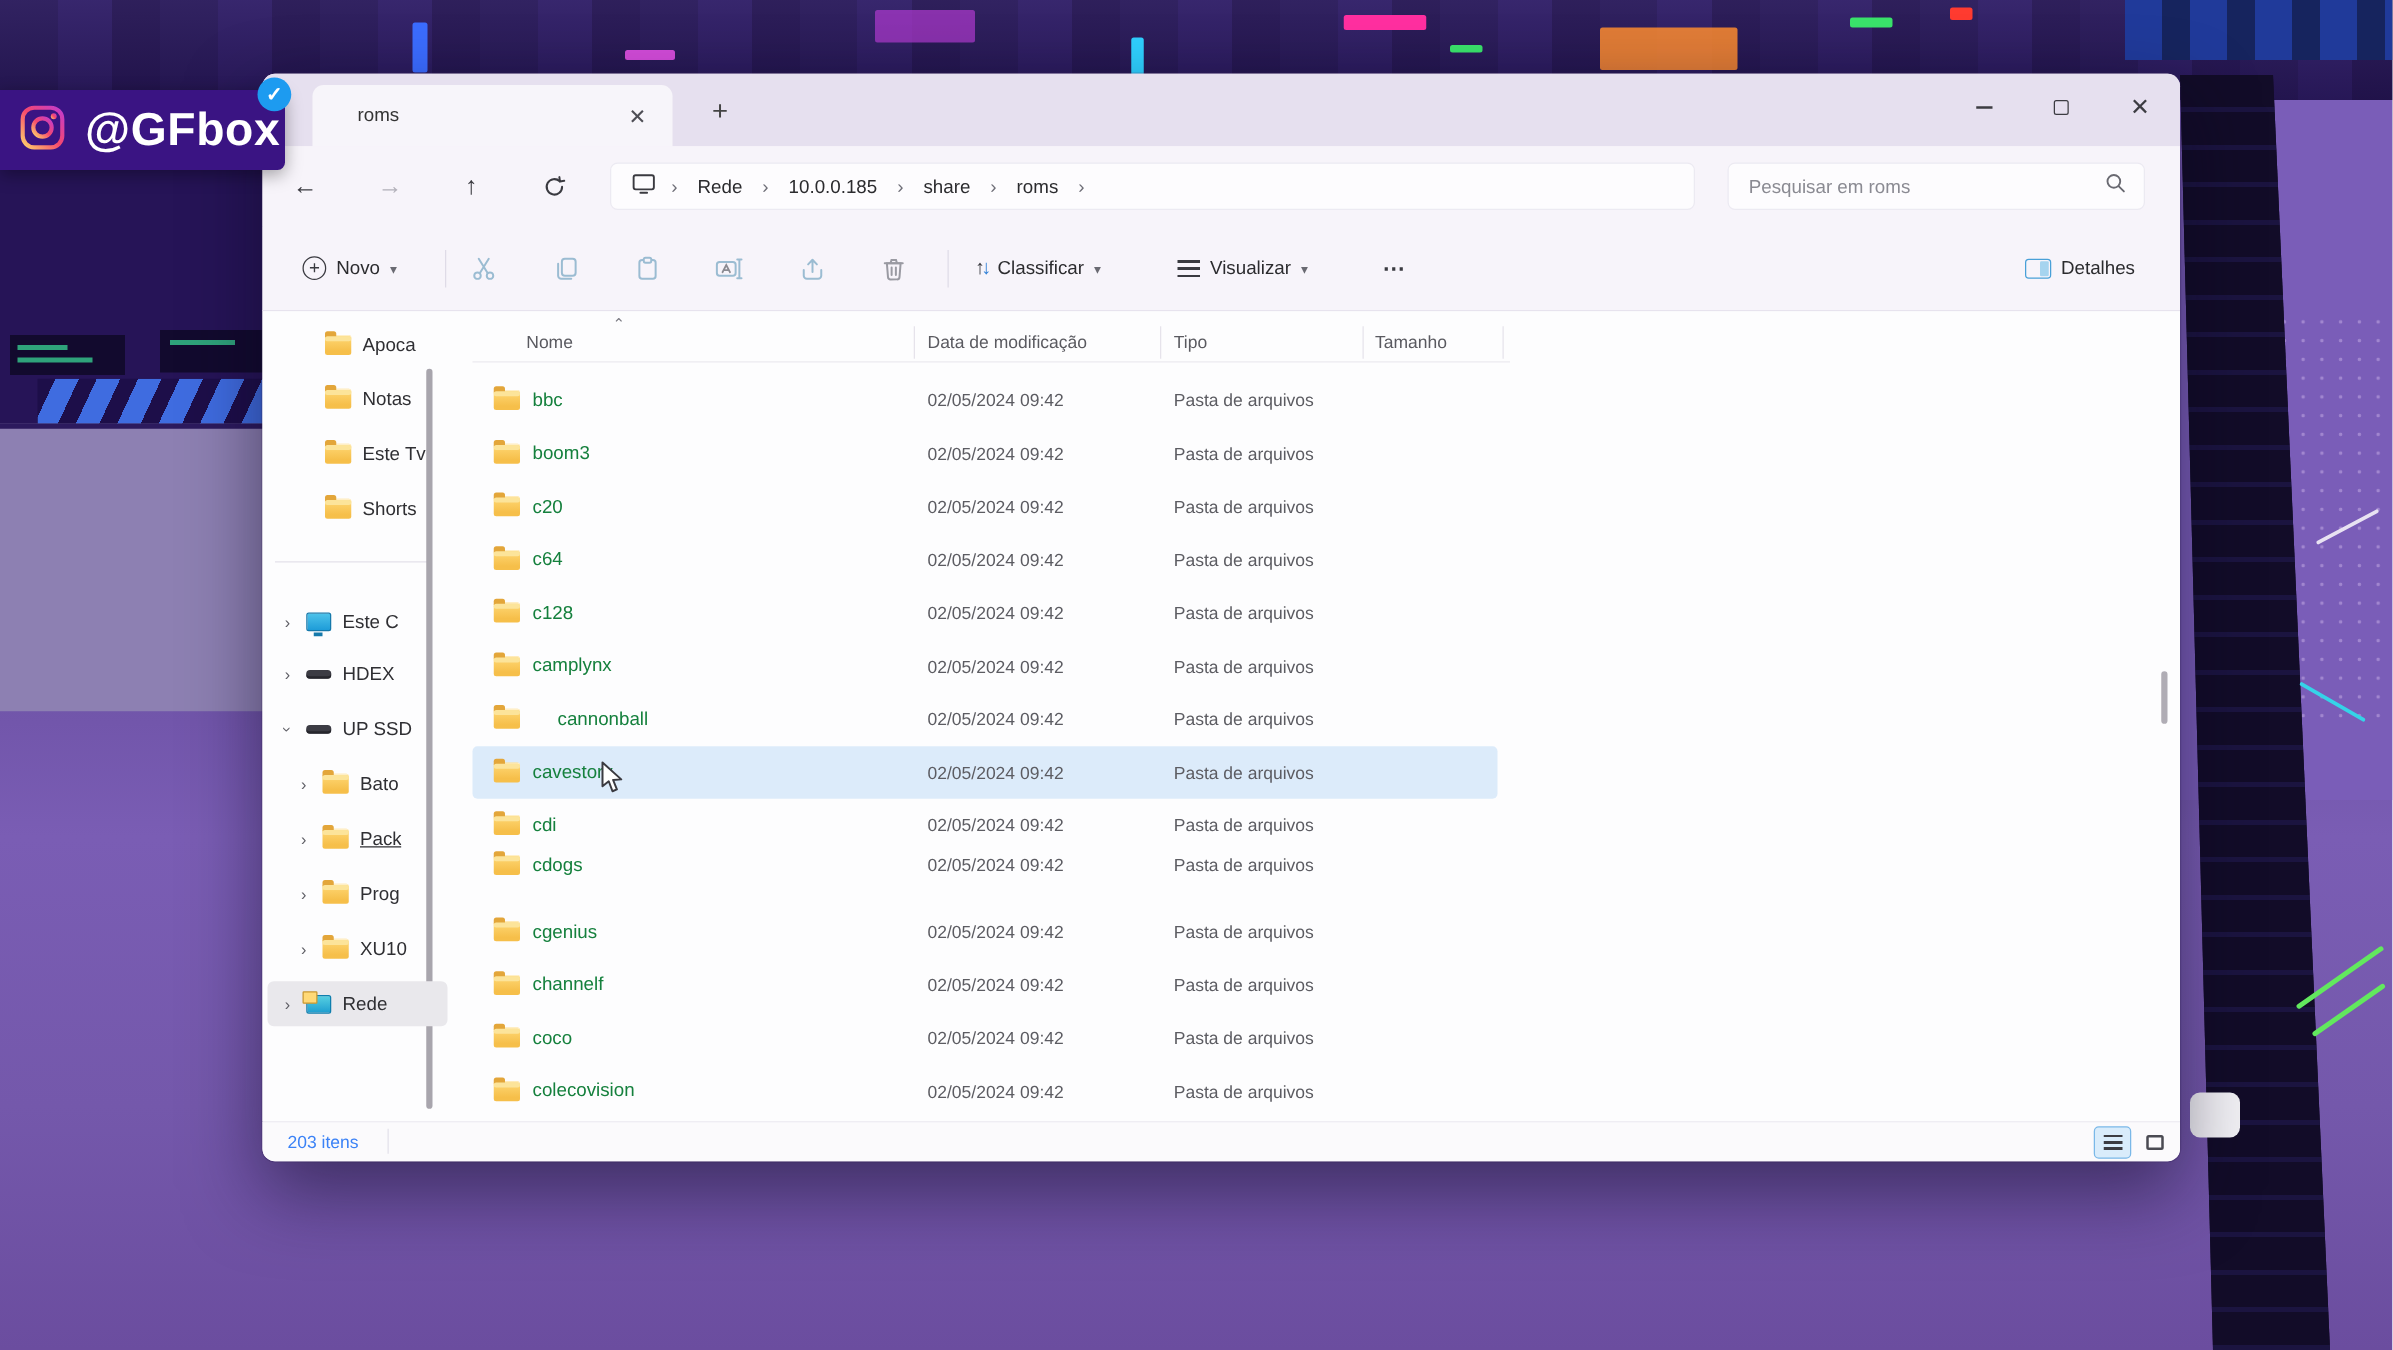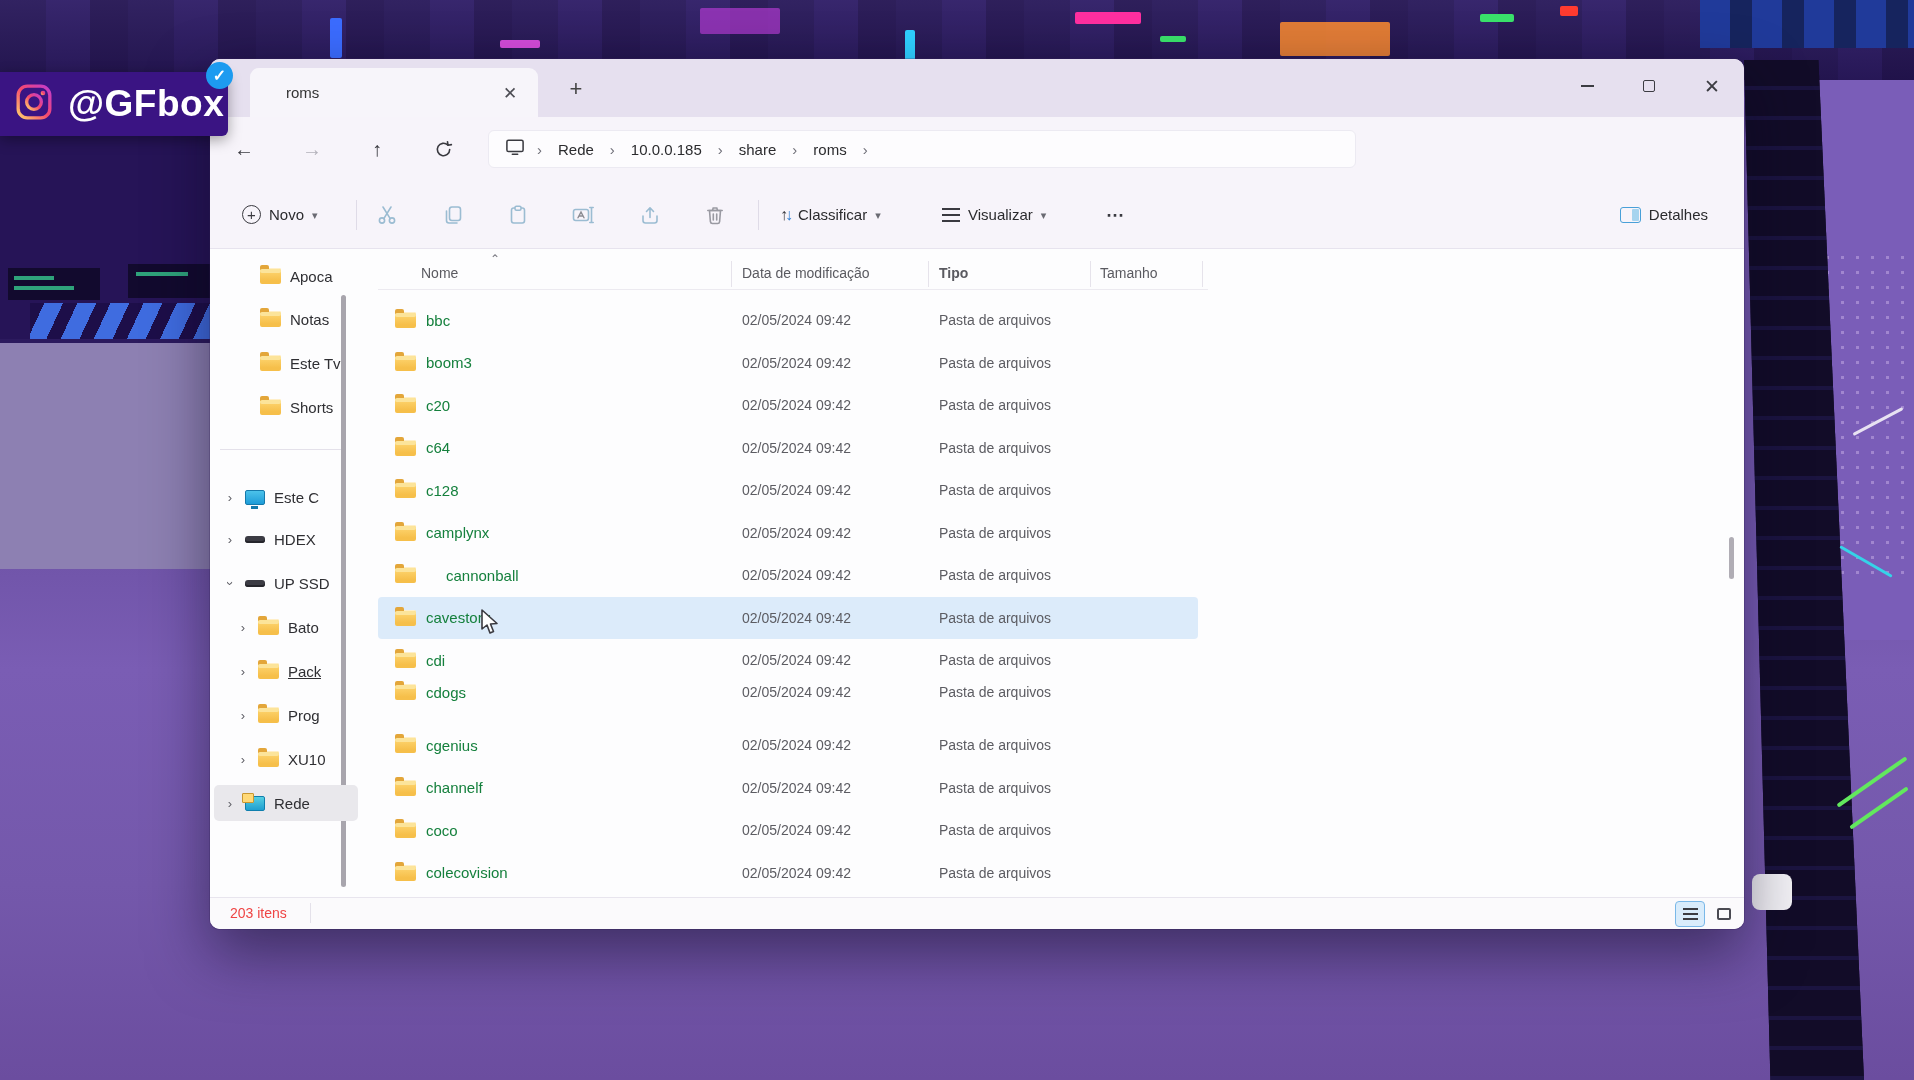--- a/index.html
+++ b/index.html
@@ -126,21 +126,21 @@
   .row.selected { background:#dcebfa; width:820px; }
   .row .ric { margin-left:17px; }
   .row .rname { margin-left:10px; font-size:15px; color:#15803d; }
   .row .rdate { position:absolute; left:364px; font-size:14px; color:#5c5c62; }
   .row .rtype { position:absolute; left:561px; font-size:14px; color:#5c5c62; }
   .vscroll { position:absolute; left:1519px; top:288px; width:5px; height:42px; background:#b0adb5; border-radius:3px; }
 
   
   .statusbar { position:absolute; left:0; bottom:0; width:100%; height:32px; background:#fbfafc; border-top:1px solid #e8e5ee;
     border-radius:0 0 10px 10px; }
-  .status-count { position:absolute; left:20px; top:7px; font-size:14px; color:#ef4444; }
+  .status-count { position:absolute; left:20px; top:7px; font-size:14px; color:#3b82f6; }
   .status-div { position:absolute; left:100px; top:5px; width:1px; height:20px; background:#e4e1ea; }
   .viewbtn { position:absolute; top:3px; width:30px; height:26px; border-radius:4px; display:flex; align-items:center; justify-content:center; }
   .view-list { left:1465px; background:#d9ecfb; border:1px solid #7ab8e8; }
   .view-list .ham { width:15px; height:12px; background:repeating-linear-gradient(180deg,#3c3c42 0 2px,transparent 2px 5px); }
   .view-large { left:1499px; }
   .view-large .sq { width:14px; height:12px; border:2px solid #4a4a52; border-radius:2px; }
 
   .cursor { position:absolute; left:478px; top:608px; z-index:60; }
 </style>
 </head>
@@ -237,20 +237,29 @@
             <div class="crumb" style="display: inline;">Rede</div>
             <div class="crumb-chev" style="display: inline;">›</div>
             <div class="crumb" style="display: inline;">10.0.0.185</div>
             <div class="crumb-chev" style="display: inline;">›</div>
             <div class="crumb" style="display: inline;">share</div>
             <div class="crumb-chev" style="display: inline;">›</div>
             <div class="crumb" style="display: inline;">roms</div>
             <div class="crumb-chev">›</div>
           </span>
       </div>
+      <div class="searchbox">
+        <input placeholder="Pesquisar em roms" style="">
+        <span>
+          <svg width="17" height="17" viewBox="0 0 18 18" fill="none">
+              <circle cx="7.5" cy="7.5" r="5.4" stroke="#6a6a72" stroke-width="1.6"></circle>
+              <path d="M11.7 11.7 16 16" stroke="#6a6a72" stroke-width="1.6" stroke-linecap="round"></path>
+            </svg>
+        </span>
+      </div>
     </div>
 
     <div class="toolbar">
       <div class="tbtn tb-novo">
         <span class="plus-circle">+</span>
         <span>Novo</span>
         <span class="chev-dn">▾</span>
       </div>
       <div class="tb-sep" style="left:146px;"></div>
 
@@ -372,21 +381,21 @@
             <div style="overflow: hidden;">Rede</div>
           </div>
         </div>
 
       <div class="main">
         <div class="list-header">
           <span class="sort-caret">⌃</span>
           <div id="colLabels">
               <div class="col-label" style="left: 43px;">Nome</div>
               <div class="col-label" style="left: 364px;">Data de modificação</div>
-              <div class="col-label" style="left: 561px; font-weight: bold;">Tipo</div>
+              <div class="col-label" style="left: 561px;">Tipo</div>
               <div class="col-label" style="left: 722px;">Tamanho</div>
             </div>
           <div class="col-div" style="left:353px;"></div>
           <div class="col-div" style="left:550px;"></div>
           <div class="col-div" style="left:712px;"></div>
           <div class="col-div" style="left:824px;"></div>
         </div>
         <div id="rows">
             <div class="row" style="top: 50px;">
               <div class="folder-ic ric"></div>

